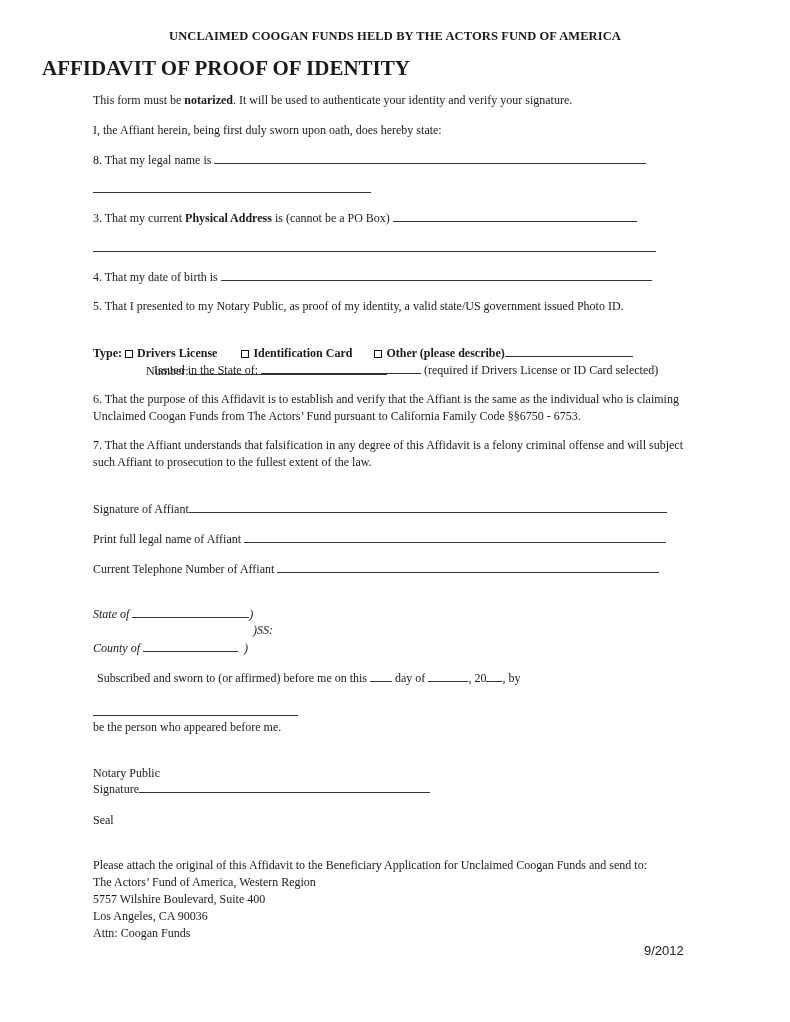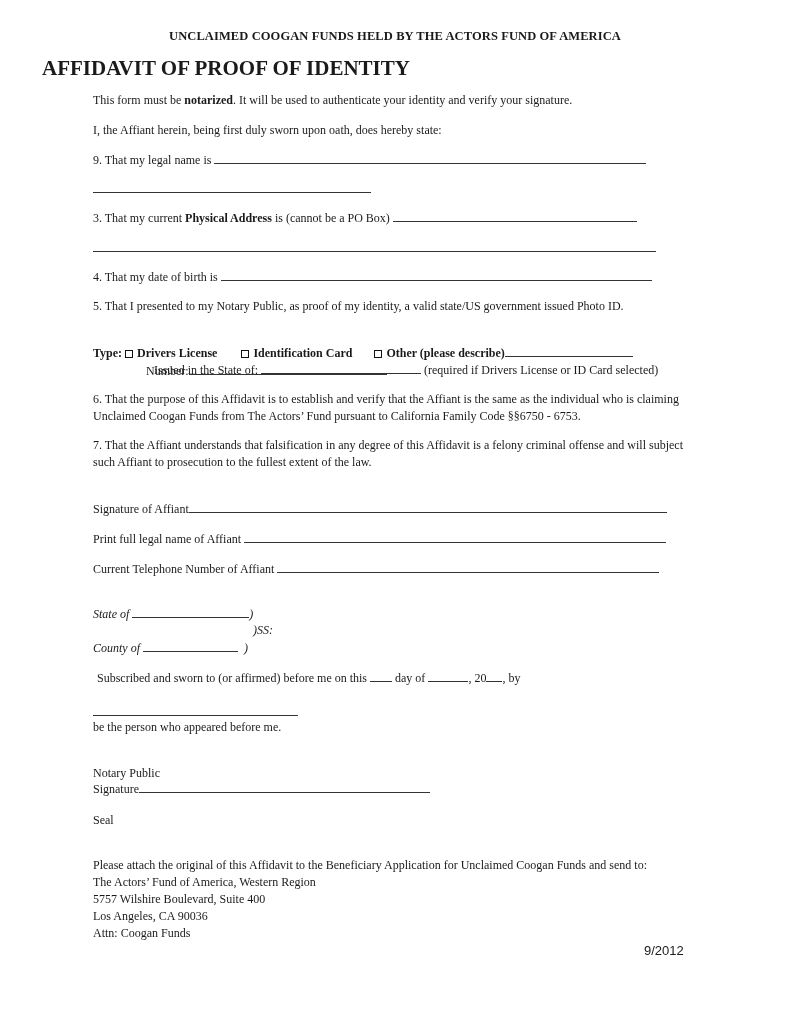--- a/index.html
+++ b/index.html
@@ -22,21 +22,21 @@
 </head>
 <body>
 
 <div class="abs title1">UNCLAIMED COOGAN FUNDS HELD BY THE ACTORS FUND OF AMERICA</div>
 <div class="abs title2">AFFIDAVIT OF PROOF OF IDENTITY</div>
 
 <div class="abs" style="left:93px; top:93px;"><span>This form must be </span><span class="b">notarized</span><span>. It will be used to authenticate your identity and verify your signature.</span></div>
 
 <div class="abs" style="left:93px; top:123px;">I, the Affiant herein, being first duly sworn upon oath, does hereby state:</div>
 
-<div class="abs" style="left:93px; top:152px;"><span>9. That my legal name is</span> <span class="line" style="width:432px;"></span></div>
+<div class="abs" style="left:93px; top:152px;"><span>8. That my legal name is</span> <span class="line" style="width:432px;"></span></div>
 
 <div class="abs" style="left:93px; top:181px;"> <span class="line" style="width:278px;"></span></div>
 
 <div class="abs" style="left:93px; top:210px;"><span>3. That my current </span><span class="b">Physical Address</span><span> is (cannot be a PO Box)</span> <span class="line" style="width:244px;"></span></div>
 <div class="blank-line" style="left:93px; top:251px; width:563px;"></div>
 
 <div class="abs" style="left:93px; top:269px;"><span>4. That my date of birth is</span> <span class="line" style="width:431px;"></span></div>
 
 <div class="abs" style="left:93px; top:299px;">5. That I presented to my Notary Public, as proof of my identity, a valid state/US government issued Photo ID.</div>
 

